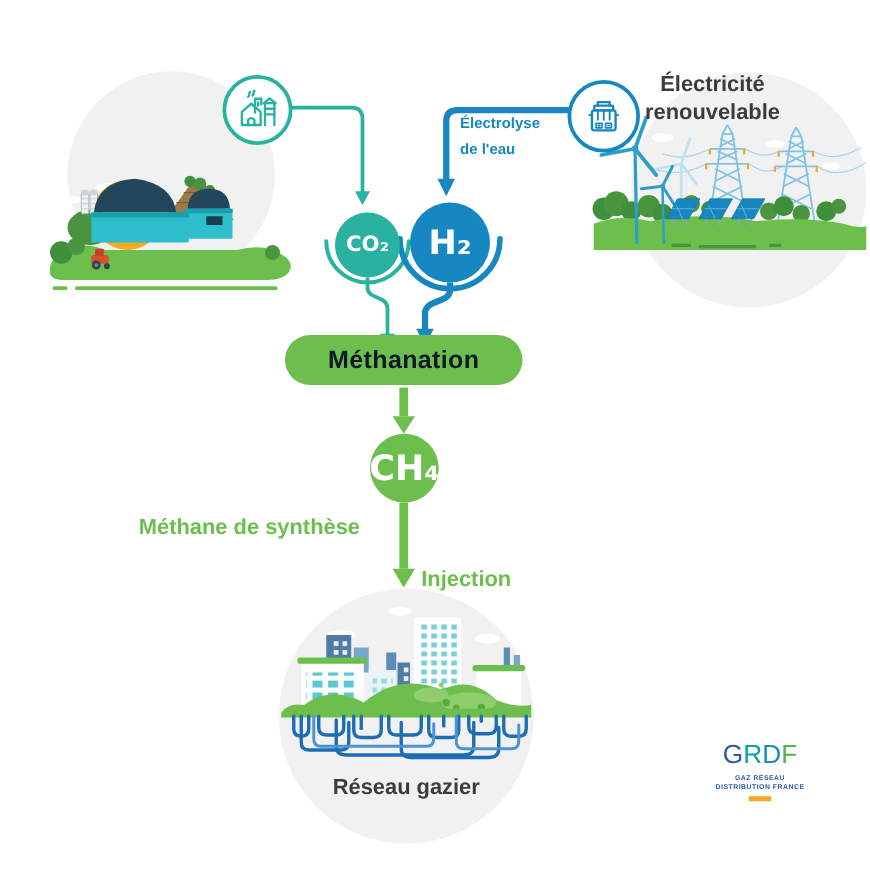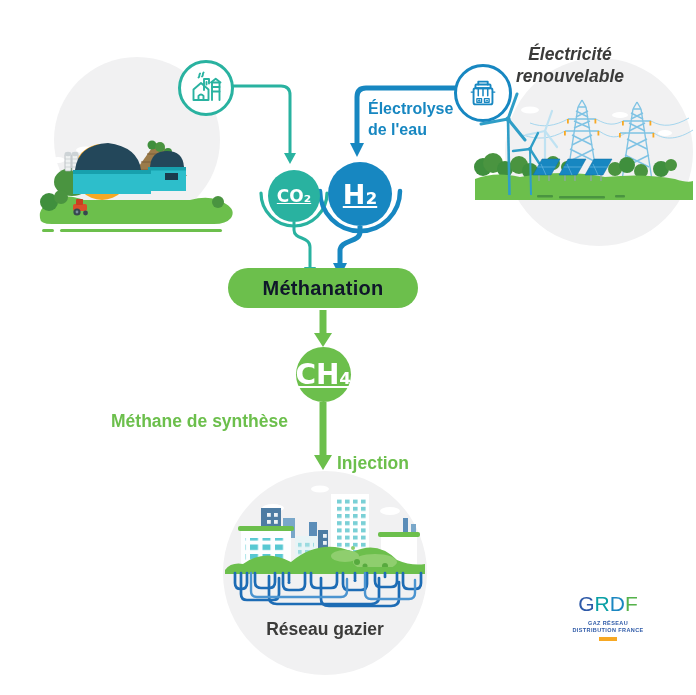--- a/index.html
+++ b/index.html
@@ -13,33 +13,33 @@
   #art-site{left:38px;top:142px;width:200px;height:92px;}
   #art-elec{left:475px;top:95px;width:218px;height:112px;}
   #art-city{left:225px;top:478px;width:200px;height:135px;}
   #connectors{position:absolute;left:0;top:0;width:696px;height:695px;pointer-events:none;}
   .iconcircle{position:absolute;border-radius:50%;background:#fff;box-sizing:border-box;
               display:flex;align-items:center;justify-content:center;}
   #ic-factory{left:178px;top:60px;width:56px;height:56px;border:3px solid var(--teal);}
   #ic-electro{left:454px;top:64px;width:58px;height:58px;border:3.5px solid var(--blue);}
   .mol{position:absolute;border-radius:50%;color:#fff;font-weight:bold;
        display:flex;align-items:center;justify-content:center;
-       font-family:"DejaVu Sans",sans-serif;text-decoration:underline;}
+       font-family:"DejaVu Sans",sans-serif;}
   #co2{left:268px;top:170px;width:52px;height:52px;background:var(--teal);font-size:17px;}
   #h2{left:328px;top:162px;width:64px;height:64px;background:var(--blue);font-size:27px;}
   #ch4{left:296px;top:347px;width:55px;height:55px;background:var(--green);font-size:28px;}
   #methanation{position:absolute;left:228px;top:268px;width:190px;height:40px;
        background:var(--green);border-radius:21px;color:#0f172a;font-weight:bold;font-size:20px;
        letter-spacing:.3px;display:flex;align-items:center;justify-content:center;}
   .label{position:absolute;font-weight:bold;color:var(--dark);white-space:pre-line;
          text-align:center;line-height:22px;font-size:17.5px;}
   #site-label{left:52px;top:80px;width:170px;}
-  #elec-label{left:489px;top:43px;width:162px;font-style:italic;}
-  #electrolyse-label{left:368px;top:98px;width:110px;text-align:left;color:var(--blue);
-       font-size:16px;line-height:21px;}
+  #elec-label{left:489px;top:56px;width:162px;}
+  #electrolyse-label{left:368px;top:88px;width:110px;text-align:left;color:var(--blue);
+       font-size:12px;line-height:21px;}
   #methane-label{left:96px;top:366px;width:192px;text-align:right;color:var(--green);margin-top:44px;}
   #injection-label{left:337px;top:413px;width:110px;text-align:left;color:var(--green);margin-top:39px;}
   #network-label{left:245px;top:618px;width:160px;}
   #logo{position:absolute;left:556px;top:589px;width:104px;text-align:center;}
   #logo-letters{font-size:21px;font-weight:normal;line-height:30px;}
   .logo-g{color:var(--logo-g);} .logo-r{color:var(--logo-r);}
   .logo-d{color:var(--logo-d);} .logo-f{color:var(--logo-f);}
   #logo-tagline{font-size:5.5px;font-weight:bold;color:var(--logo-g);white-space:pre-line;
        line-height:7px;letter-spacing:.4px;margin-top:1px;}
   #logo-bar{width:18px;height:4px;background:var(--orange);margin:3px auto 0;}

